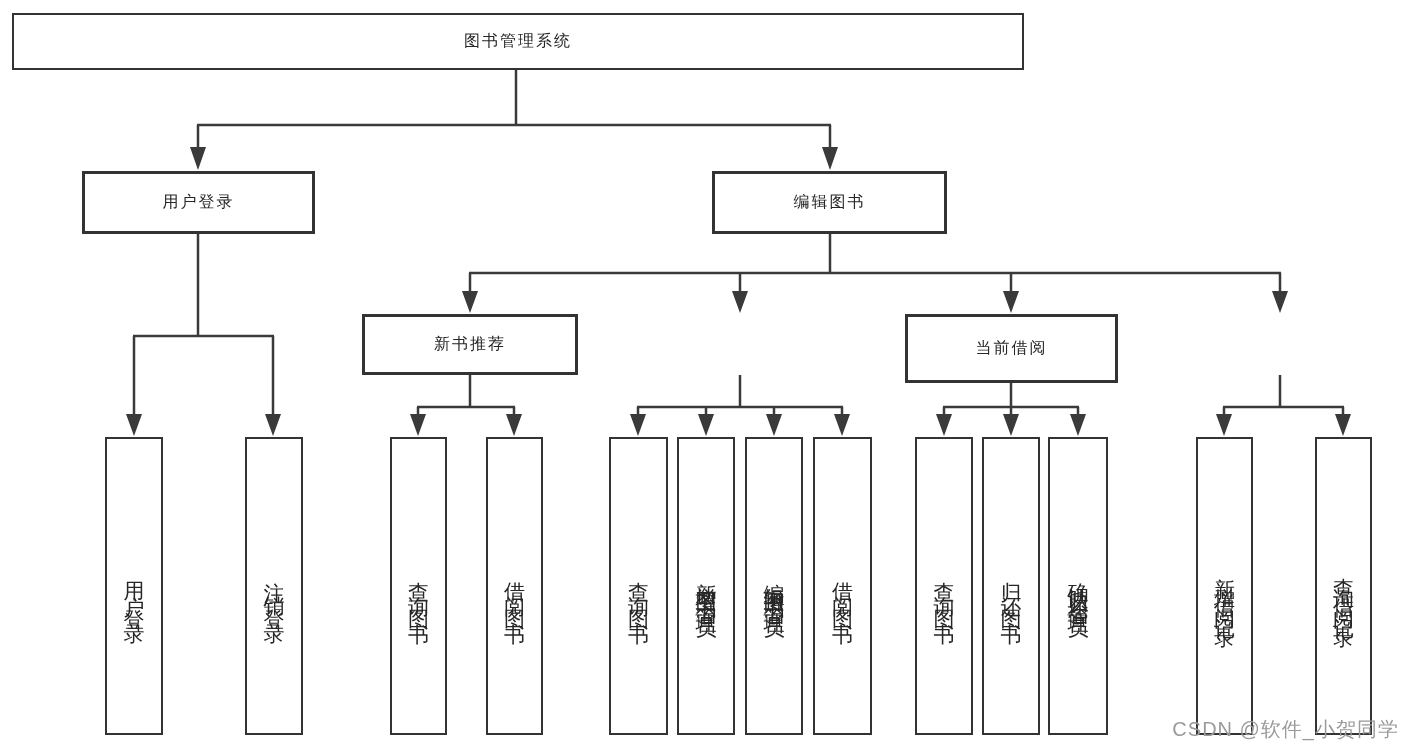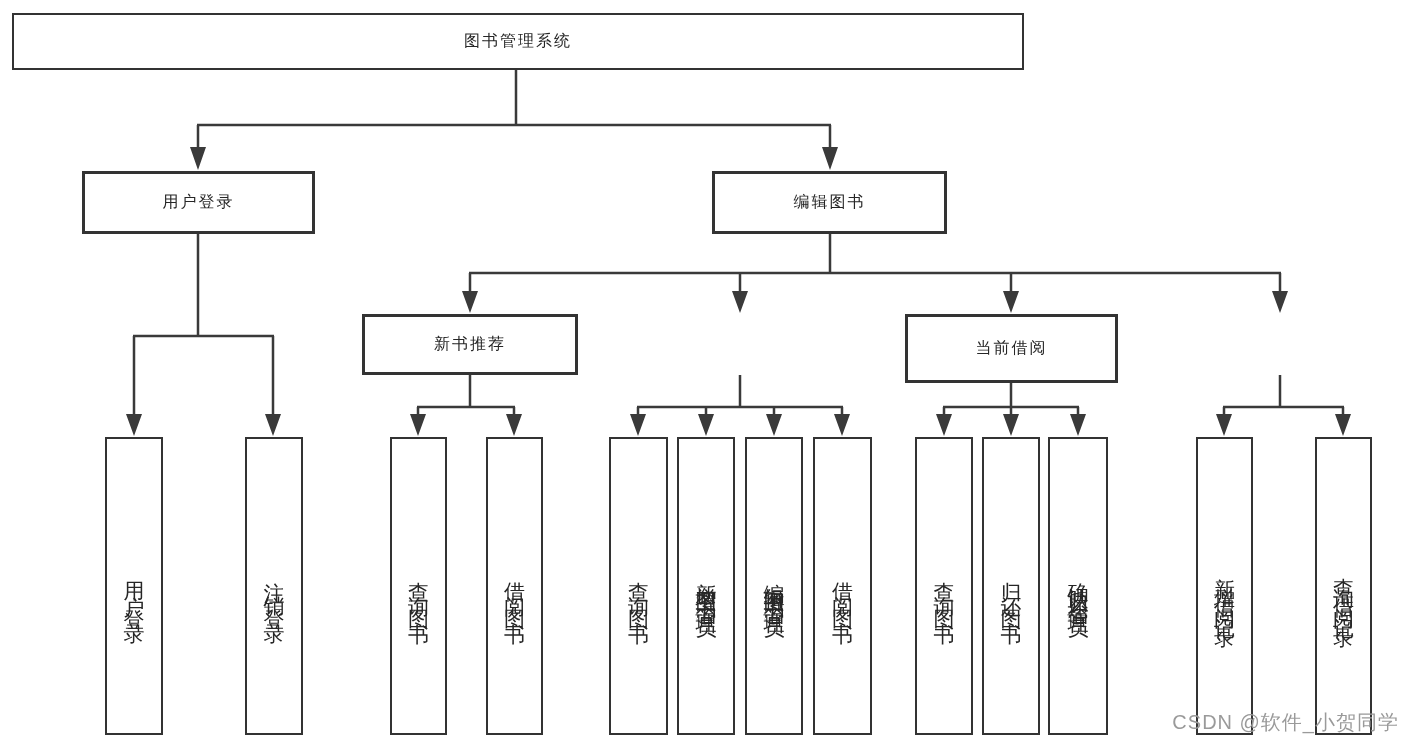--- a/index.html
+++ b/index.html
@@ -17,21 +17,21 @@
   .node.root{border-width:2px;}
   .node.leaf{
     border-width:2.5px;
     writing-mode:vertical-rl;
     font-size:21px;letter-spacing:14px;
     padding-top:14px;
   }
   .node.leaf.dense{letter-spacing:5px;padding-top:5px;}
   .node.leaf.mid{letter-spacing:10px;padding-top:10px;}
   .watermark{
-    position:absolute;right:6px;bottom:11px;z-index:4;
+    position:absolute;right:6px;bottom:4px;z-index:4;
     font-size:20px;color:#9a9a9a;letter-spacing:1px;white-space:nowrap;
   }
 </style>
 </head>
 <body>
 
 <div class="canvas">
 
   <svg class="wires" width="1405" height="747" viewBox="0 0 1405 747" aria-hidden="true">
     <path fill="none" stroke="#3a3a3a" stroke-width="2.5" d="M516 70 V126

